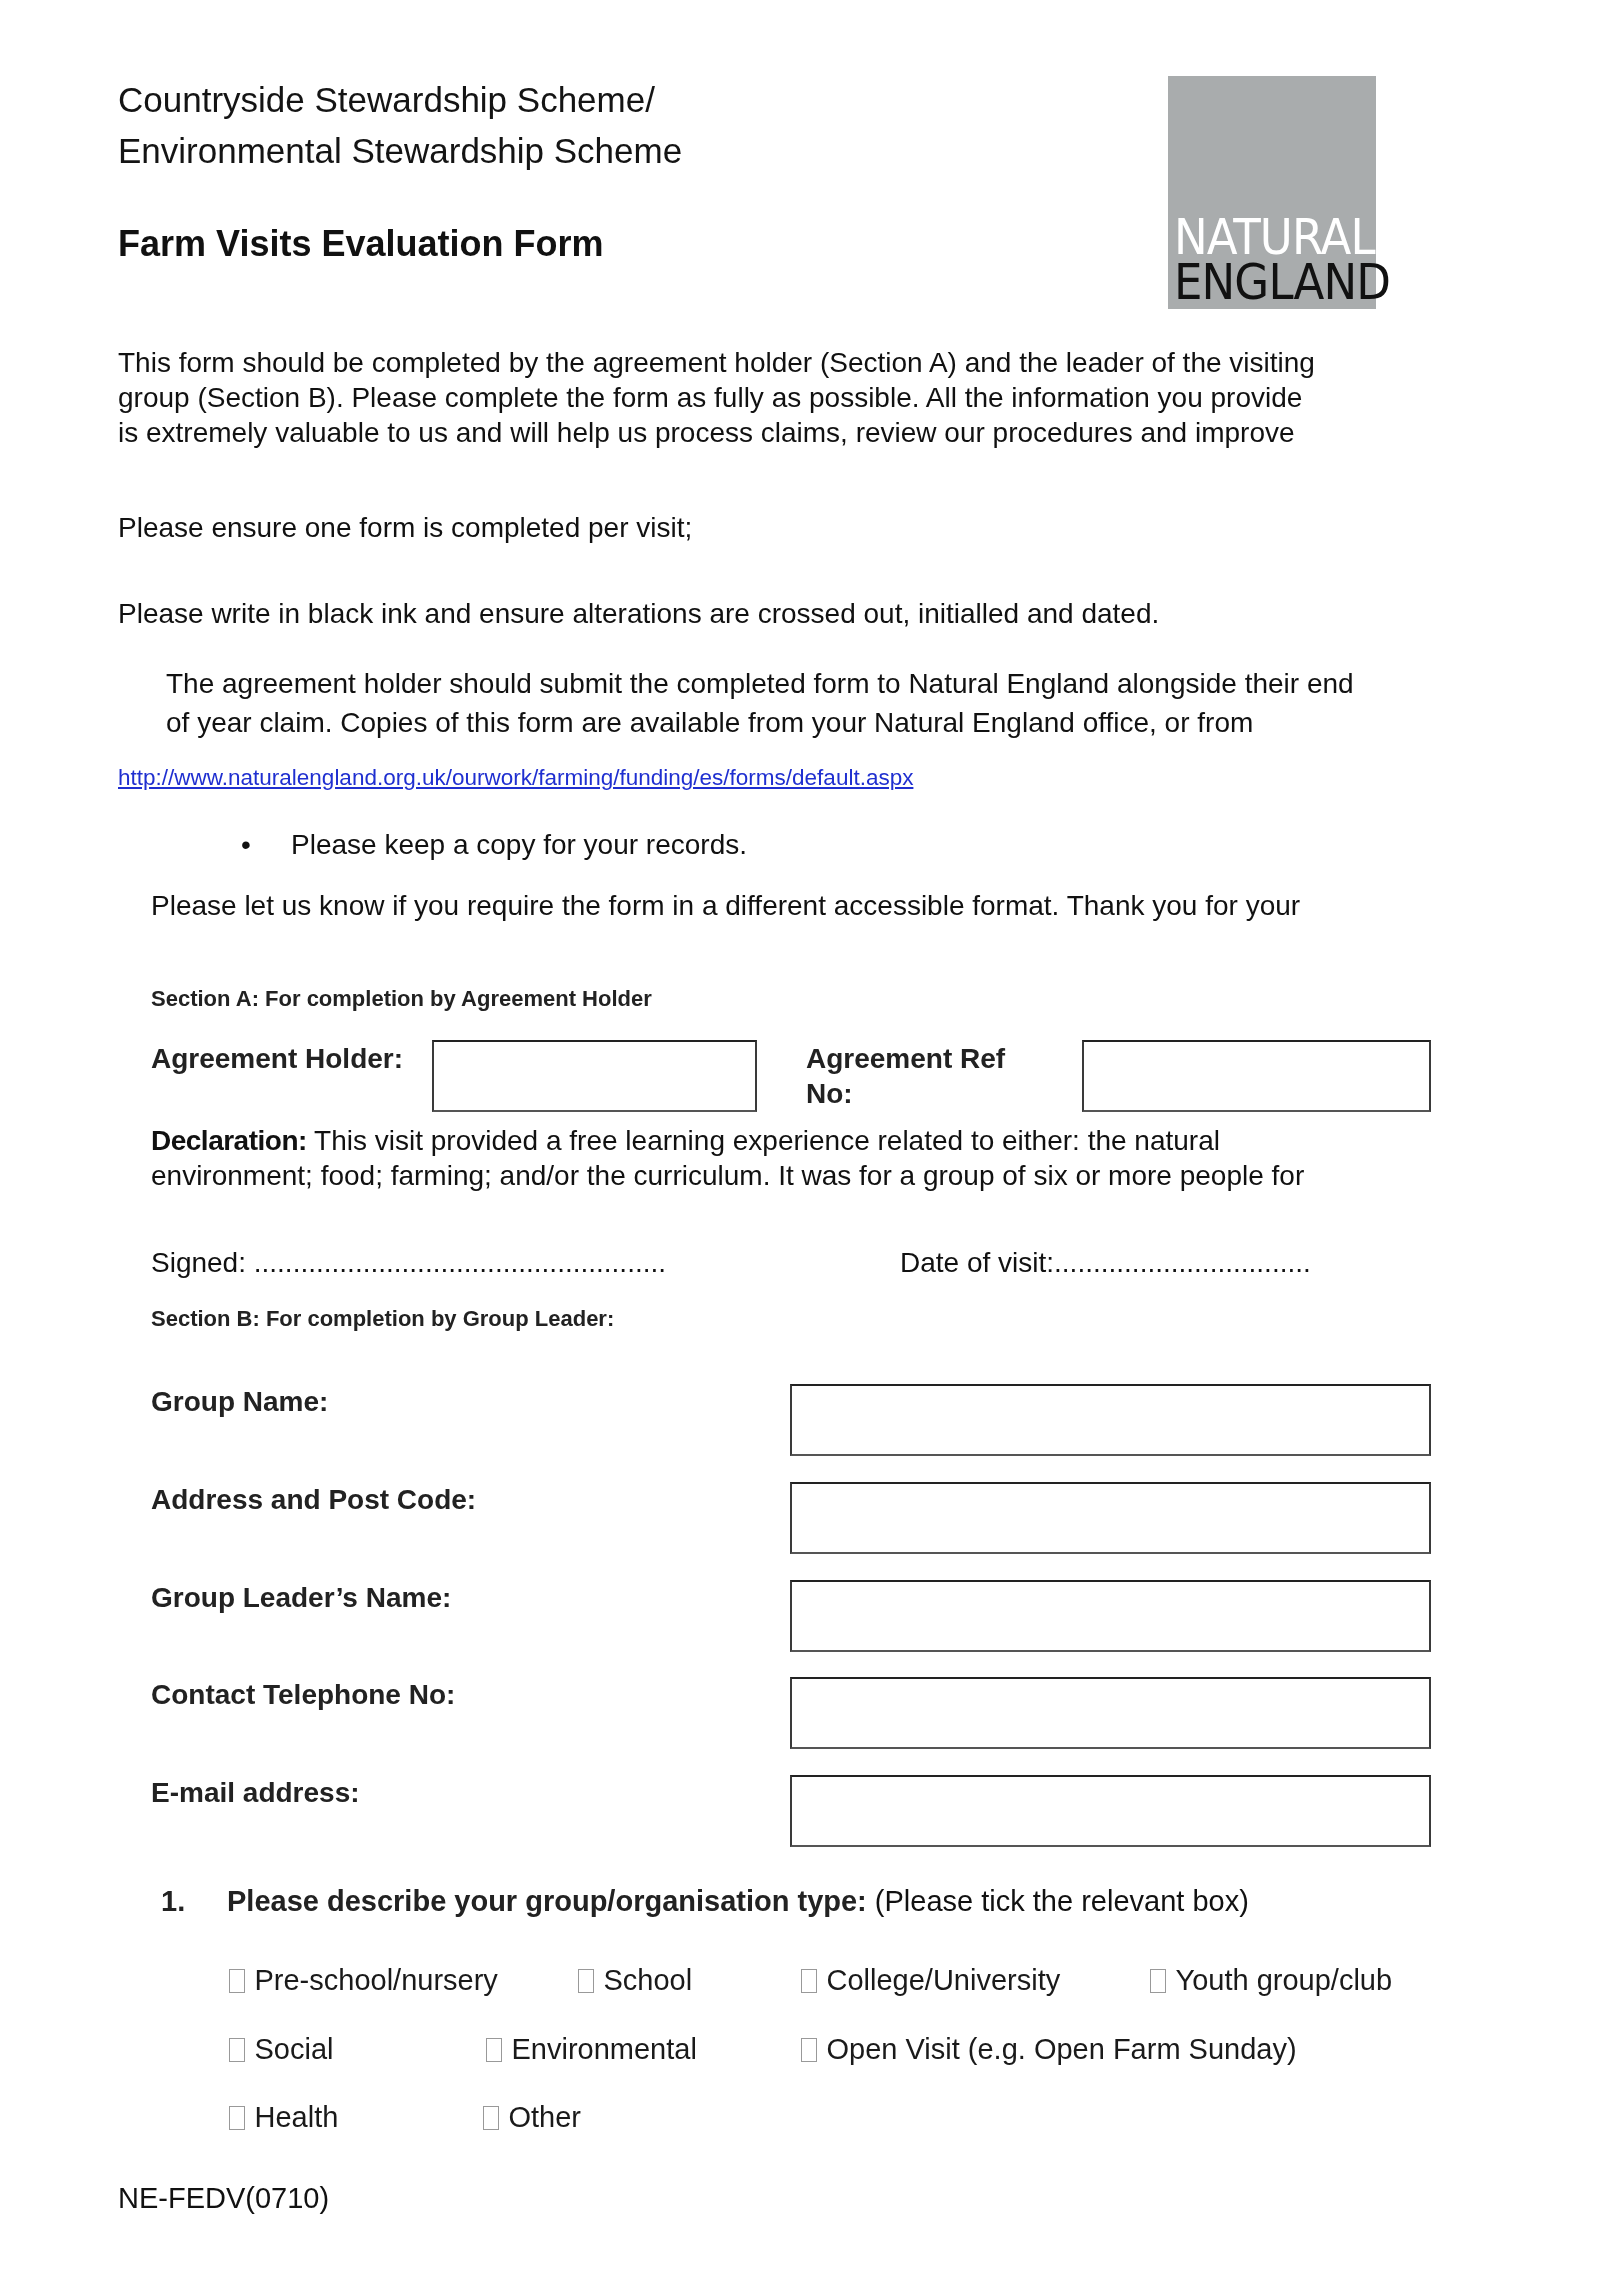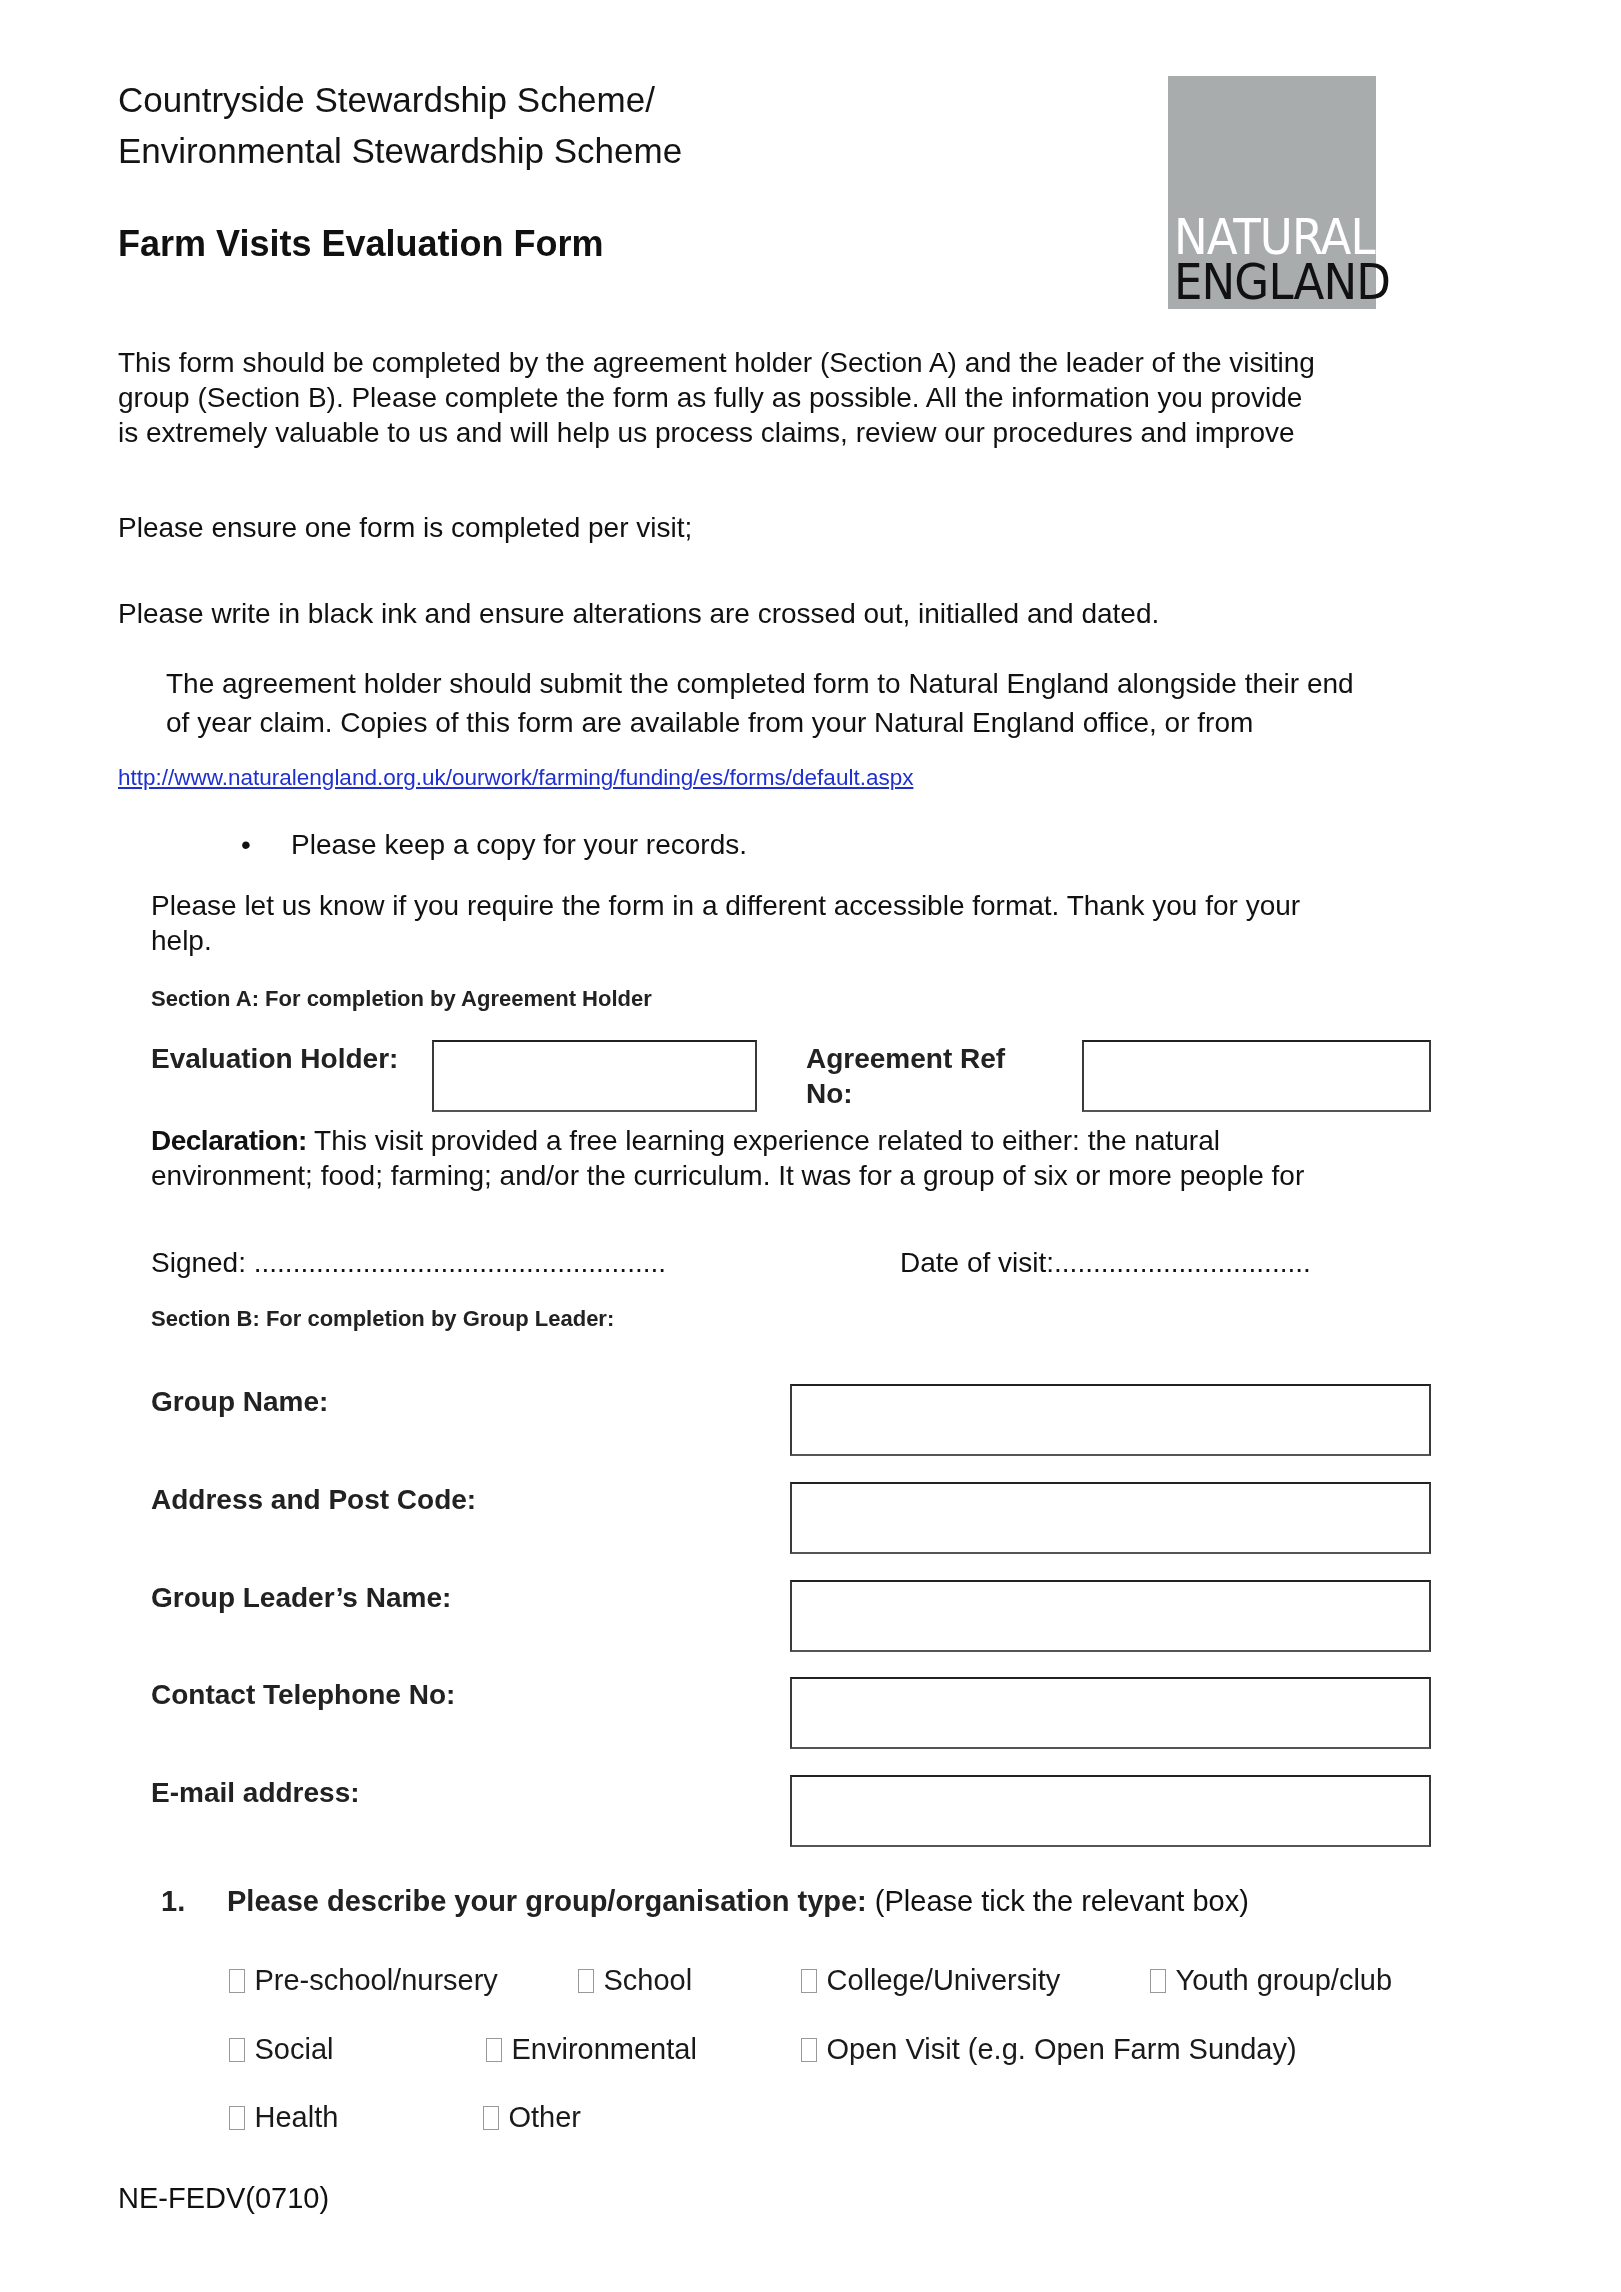--- a/index.html
+++ b/index.html
@@ -51,25 +51,24 @@
   <div>The agreement holder should submit the completed form to Natural England alongside their end</div>
   <div>of year claim. Copies of this form are available from your Natural England office, or from</div>
 </div>
 <a class="abs link" style="left:118px; top:765px;">http://www.naturalengland.org.uk/ourwork/farming/funding/es/forms/default.aspx</a>
 
 <div class="abs para" style="left:241px; top:827px;">•</div>
 <div class="abs para" style="left:291px; top:827px;">Please keep a copy for your records.</div>
 
 <div class="abs para" style="left:151px; top:888px;">
   <div>Please let us know if you require the form in a different accessible format. Thank you for your</div>
-  <div>help.</div>
 </div>
 
 <div class="abs sec" style="left:151px; top:986px;">Section A: For completion by Agreement Holder</div>
-<div class="abs lbl" style="left:151px; top:1041px;">Evaluation Holder:</div>
+<div class="abs lbl" style="left:151px; top:1041px;">Agreement Holder:</div>
 <div class="abs box" style="left:432px; top:1040px; width:321px; height:68px;"></div>
 <div class="abs lbl" style="left:806px; top:1041px;">
   <div>Agreement Ref</div>
   <div>No:</div>
 </div>
 <div class="abs box" style="left:1082px; top:1040px; width:345px; height:68px;"></div>
 
 <div class="abs para" style="left:151px; top:1123px;">
   <div><span style="font-weight:bold; letter-spacing:-0.5px;">Declaration:</span><span> This visit provided a free learning experience related to either: the natural</span></div>
   <div>environment; food; farming; and/or the curriculum. It was for a group of six or more people for</div>

